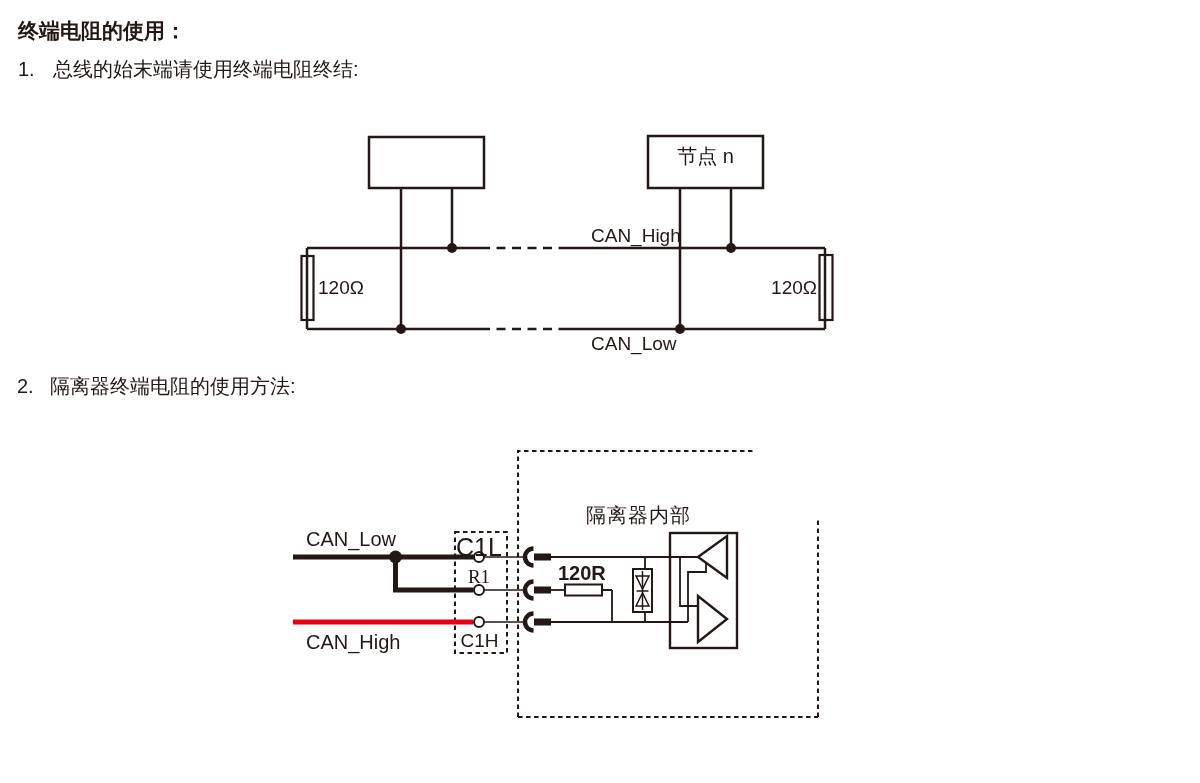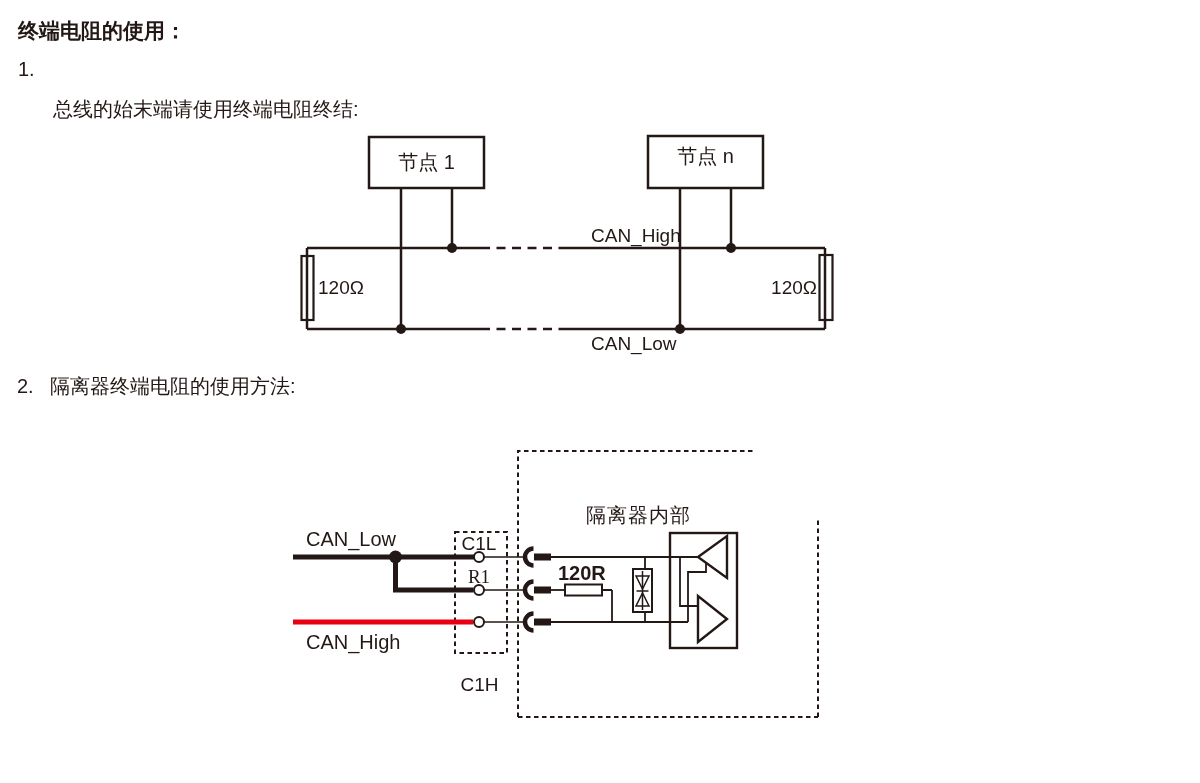--- a/index.html
+++ b/index.html
@@ -13,38 +13,38 @@
     width:1200px;height:783px;
     background:var(--bg);
     font-family:"Liberation Sans","DejaVu Sans",sans-serif;
     color:var(--ink);
     overflow:hidden;
   }
   .page svg{position:absolute;left:0;top:0;}
   .lbl{position:absolute;white-space:nowrap;color:var(--ink);line-height:1.15;}
   .title{left:18px;top:19px;font-size:21px;font-weight:700;}
   .li1-num{left:18px;top:58px;font-size:20px;}
-  .li1-text{left:53px;top:58px;font-size:20px;margin-top:40px;}
+  .li1-text{left:53px;top:58px;font-size:20px;}
   .li2-num{left:17px;top:375px;font-size:20px;}
   .li2-text{left:50px;top:375px;font-size:20px;text-align:center;}
 
   .node1{left:369px;top:137px;width:115px;height:51px;display:flex;align-items:center;justify-content:center;font-size:20px;}
   .noden{left:648px;top:136px;width:115px;height:40px;display:flex;align-items:center;justify-content:center;font-size:20px;}
   .r-left{left:318px;top:277px;font-size:19px;}
   .r-right{left:770px;top:277px;width:47px;text-align:right;font-size:19px;}
   .canhigh1{left:591px;top:225px;font-size:19px;}
   .canlow1{left:591px;top:333px;font-size:19px;}
   .cable{left:450px;top:270px;width:160px;text-align:center;font-size:26px;}
 
   .iso{left:586px;top:471px;font-size:20px;letter-spacing:1px;margin-top:33px;}
   .canlow2{left:306px;top:528px;font-size:20px;}
   .canhigh2{left:306px;top:631px;font-size:20px;}
-  .c1l{left:455px;top:533px;width:48px;text-align:center;font-size:19px;}
+  .c1l{left:455px;top:533px;width:48px;text-align:center;font-size:25px;}
   .r1{left:455px;top:566px;width:48px;text-align:center;font-size:19px;font-family:Liberation Serif, serif;}
-  .c1h{left:455px;top:630px;width:49px;text-align:center;font-size:19px;margin-top:44px;}
+  .c1h{left:455px;top:630px;width:49px;text-align:center;font-size:19px;}
   .r120{left:558px;top:562px;font-size:20px;font-weight:700;}
 
   .sk{stroke:var(--ink);fill:none;}
   .fillw{fill:#fff;}
   .fillink{fill:var(--ink);stroke:none;}
 </style>
 </head>
 <body>
 
 <div class="page">
@@ -169,21 +169,20 @@
       <path class="sk" stroke-width="2.4" d="M698 596 V642 L727 619 Z"></path>
     </g>
   </svg>
 
   <div class="lbl title">终端电阻的使用：</div>
   <div class="lbl li1-num">1.</div>
   <div class="lbl li1-text">总线的始末端请使用终端电阻终结:</div>
   <div class="lbl li2-num">2.</div>
   <div class="lbl li2-text">隔离器终端电阻的使用方法:</div>
 
-  <div class="lbl node1">节点 1</div>
   <div class="lbl noden">节点 n</div>
   <div class="lbl r-left">120Ω</div>
   <div class="lbl r-right">120Ω</div>
   <div class="lbl canhigh1">CAN_High</div>
   <div class="lbl canlow1">CAN_Low</div>
 
   <div class="lbl iso">隔离器内部</div>
   <div class="lbl canlow2">CAN_Low</div>
   <div class="lbl canhigh2">CAN_High</div>
   <div class="lbl c1l">C1L</div>

